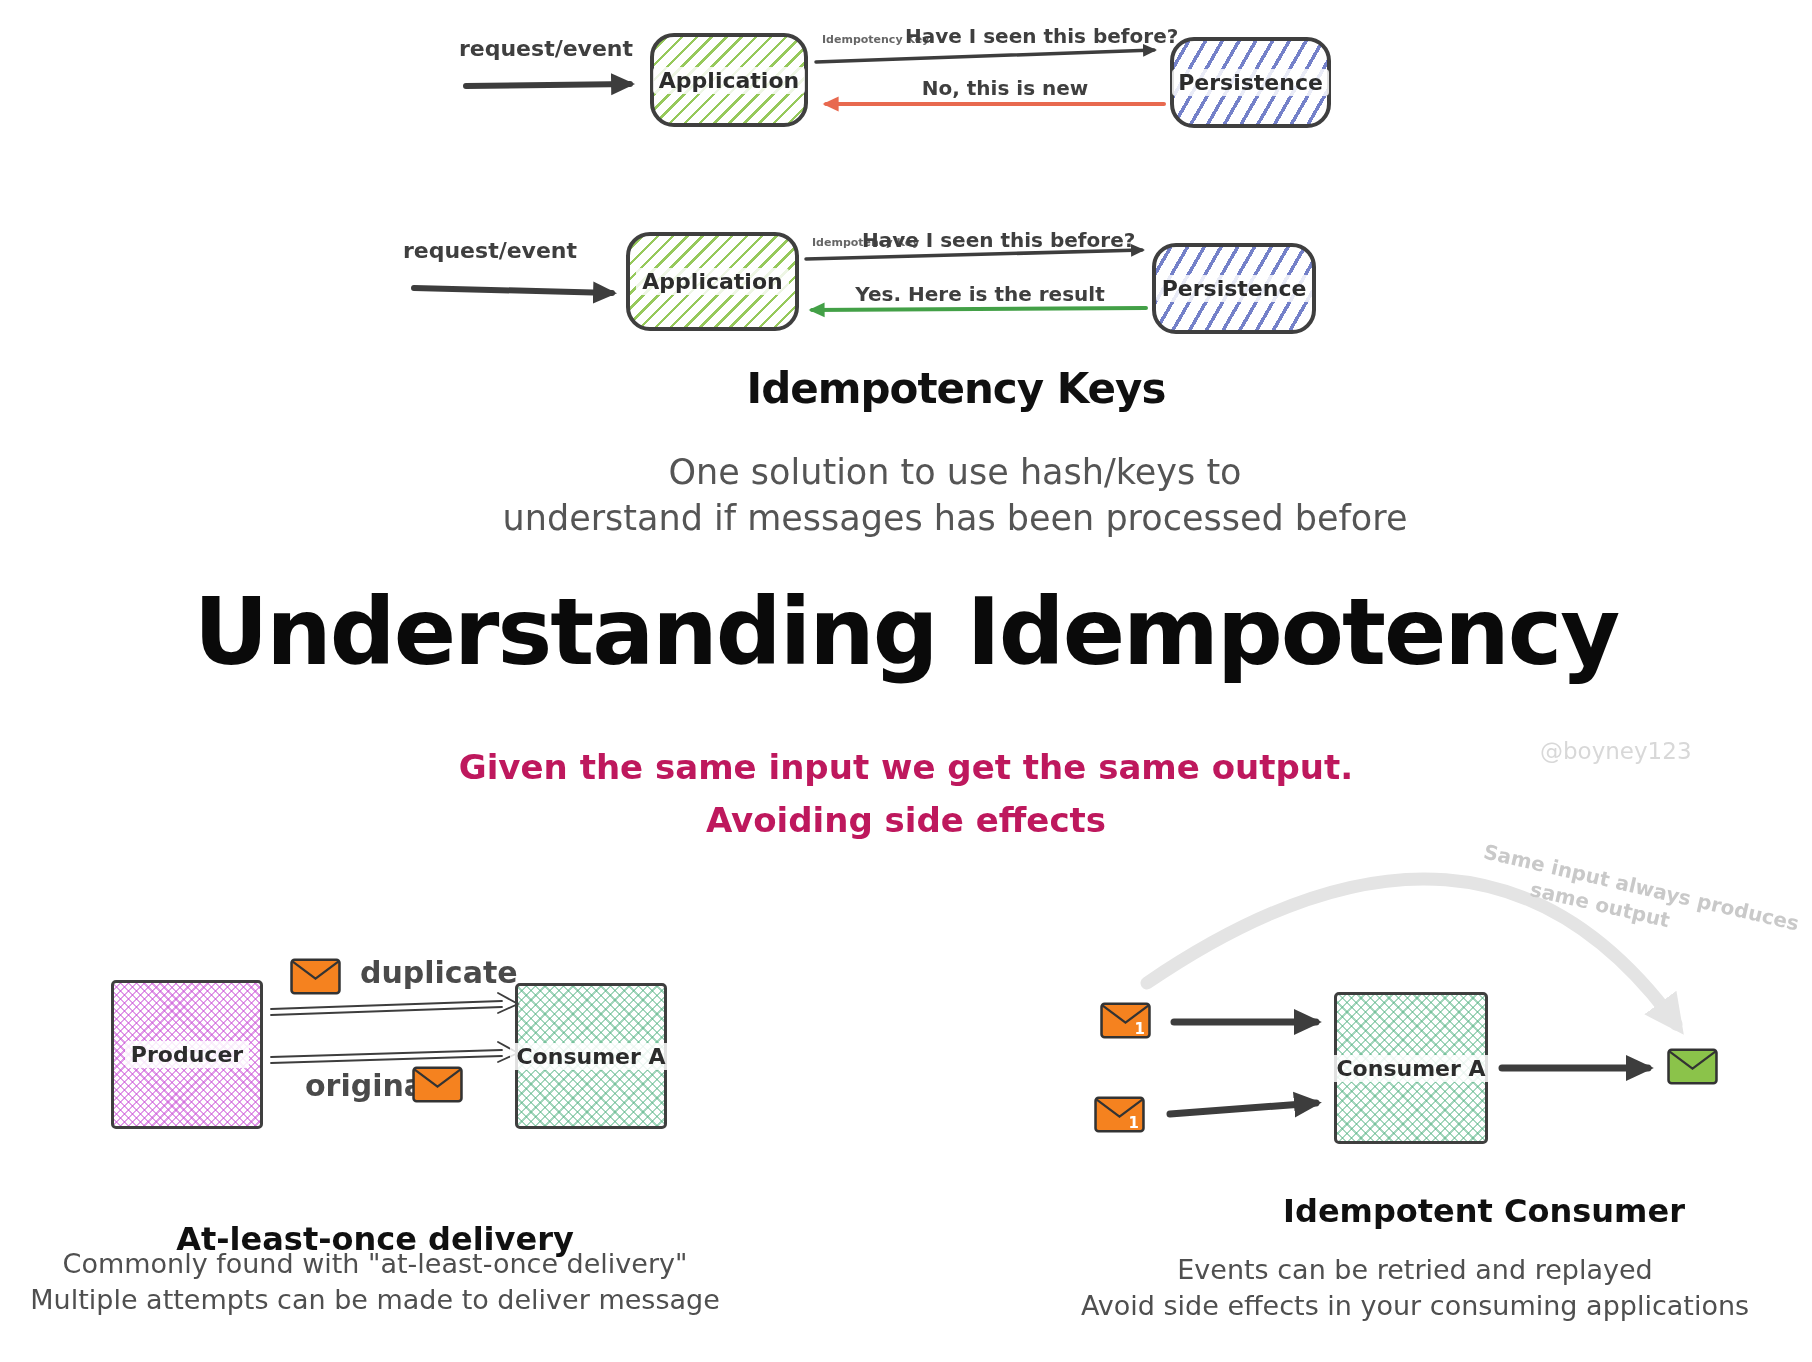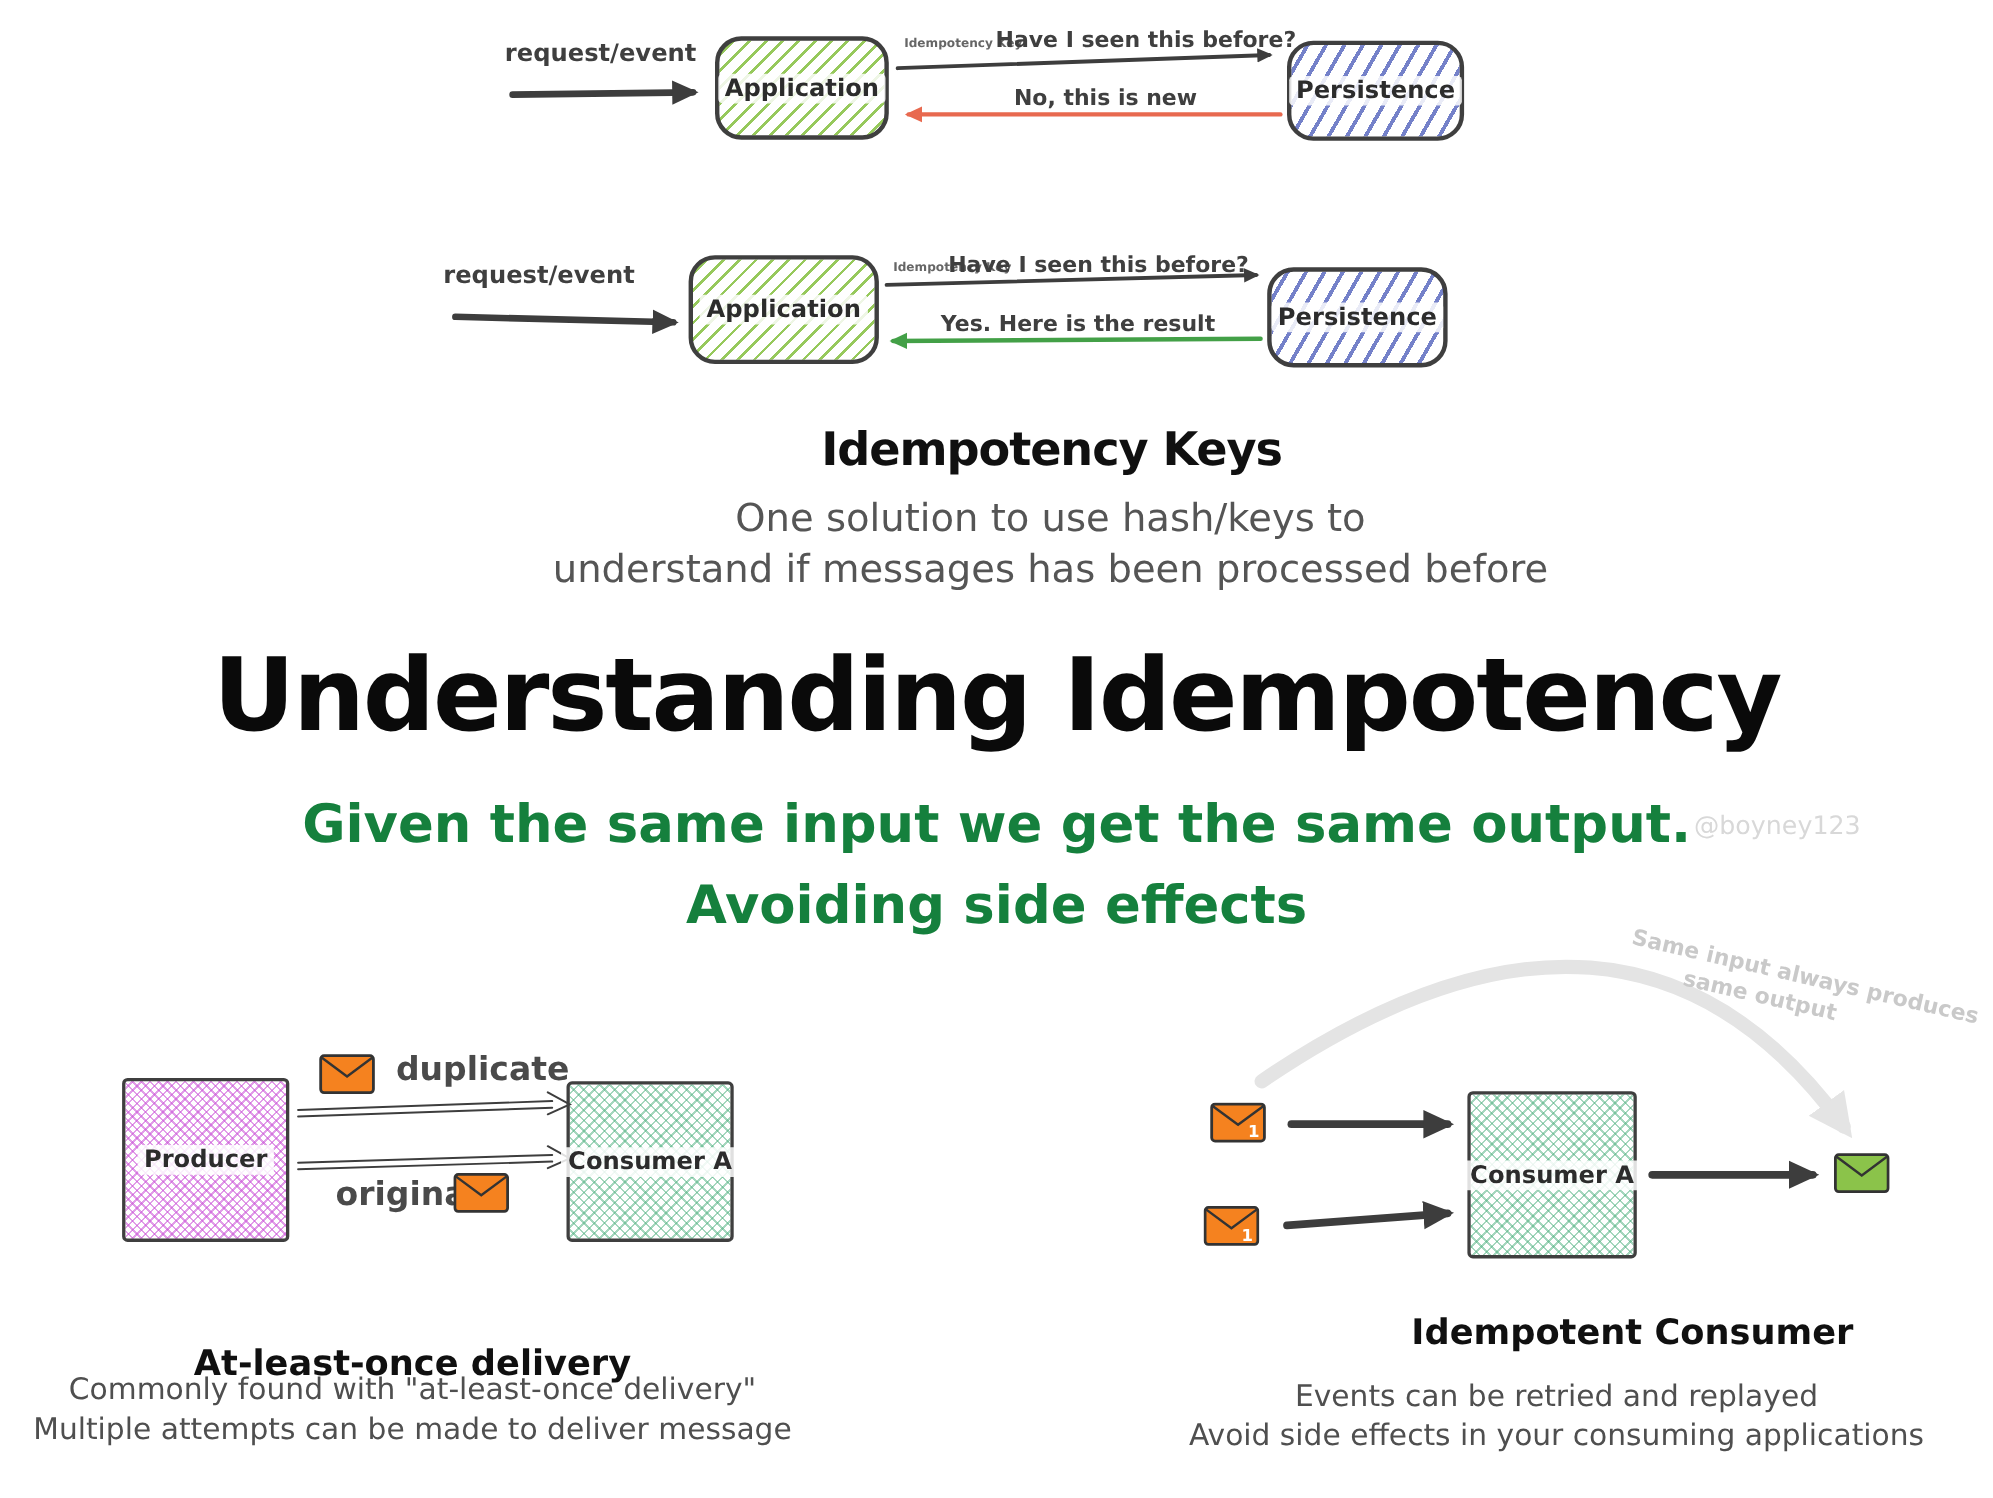--- a/index.html
+++ b/index.html
@@ -31,21 +31,21 @@
     repeating-linear-gradient(135deg, rgba(201,79,214,0) 0 4px, rgba(201,79,214,0.55) 4px 5.6px); }
   .consumer-hatch { background:
     repeating-linear-gradient(45deg, rgba(76,175,125,0) 0 5px, rgba(76,175,125,0.5) 5px 6.6px),
     repeating-linear-gradient(135deg, rgba(76,175,125,0) 0 5px, rgba(76,175,125,0.5) 5px 6.6px); }
   .s-lbl { font-size:20px; font-weight:600; }
   .xs-lbl { font-size:11px; color:#666; font-weight:600; }
   .m-lbl { font-size:22px; font-weight:600; }
   .keys-title { font-size:42px; font-weight:700; color:#101010; letter-spacing:-1px; }
   .keys-sub { font-size:35px; color:#555; line-height:1.3; font-weight:500; }
   .main-title { font-size:92px; font-weight:800; color:#0a0a0a; letter-spacing:-2px; line-height:1.2; }
-  .main-sub { font-size:48px; color:#15803d; font-weight:600; line-height:1.55; }
+  .main-sub { font-size:34px; color:#be185d; font-weight:600; line-height:1.55;margin-top:29px; }
   .watermark { font-size:23px; color:#d8d8d8; font-weight:400; }
   .diag-title { font-size:32px; font-weight:700; color:#101010; }
   .diag-sub { font-size:27px; color:#4f4f4f; line-height:1.32; font-weight:500; }
   .hand-lbl { font-size:30px; color:#4a4a4a; font-weight:600;text-align:right; }
   .envelope { position:absolute; width:51px; height:37px; }
   .envelope svg { display:block; width:100%; height:100%; }
   .env-num { position:absolute; right:6px; bottom:1px; color:#fff; font-size:15px; font-weight:700; }
   .note-lbl {
     position:absolute; color:#c9c9c9; font-size:20px; font-weight:600;
     text-align:center; line-height:1.3; transform:rotate(13deg); white-space:nowrap;
@@ -115,21 +115,21 @@
   <div class="lbl xs-lbl" style="left:812px; top:236px;">Idempotency Key</div>
 
   <div class="lbl s-lbl ctr" style="left:862px; top:228px; width:270px;">Have I seen this before?</div>
 
   <div class="lbl s-lbl ctr" style="left:850px; top:282px; width:260px;">Yes. Here is the result</div>
 
   <div class="node pill pers-hatch" style="left:1152px; top:243px; width:164px; height:91px;">
     <span class="node-lbl">Persistence</span>
   </div>
 
-  <div class="lbl keys-title ctr" style="left:656px; top:384px; width:600px;">Idempotency Keys</div>
+  <div class="lbl keys-title ctr" style="left:656px; top:364px; width:600px;">Idempotency Keys</div>
   <div class="lbl keys-sub ctr" style="left:500px; top:450px; width:910px; white-space:normal;">
     <div>One solution to use hash/keys to</div>
     <div>understand if messages has been processed before</div>
   </div>
 
   <div class="lbl main-title ctr" style="left:0px; top:578px; width:1812px;">Understanding Idempotency</div>
   <div class="lbl main-sub ctr" style="left:0px; top:712px; width:1812px; white-space:normal;">
     <div>Given the same input we get the same output.</div>
     <div>Avoiding side effects</div>
   </div>

